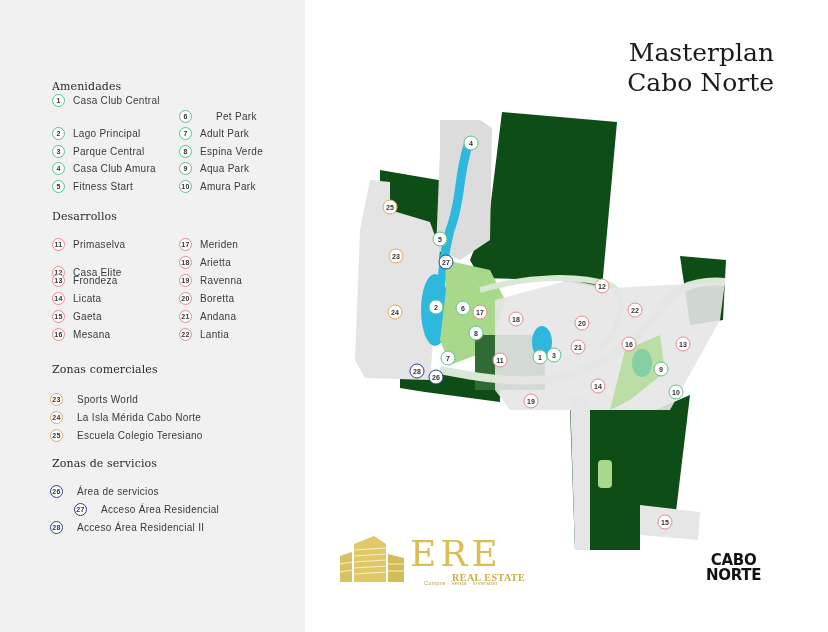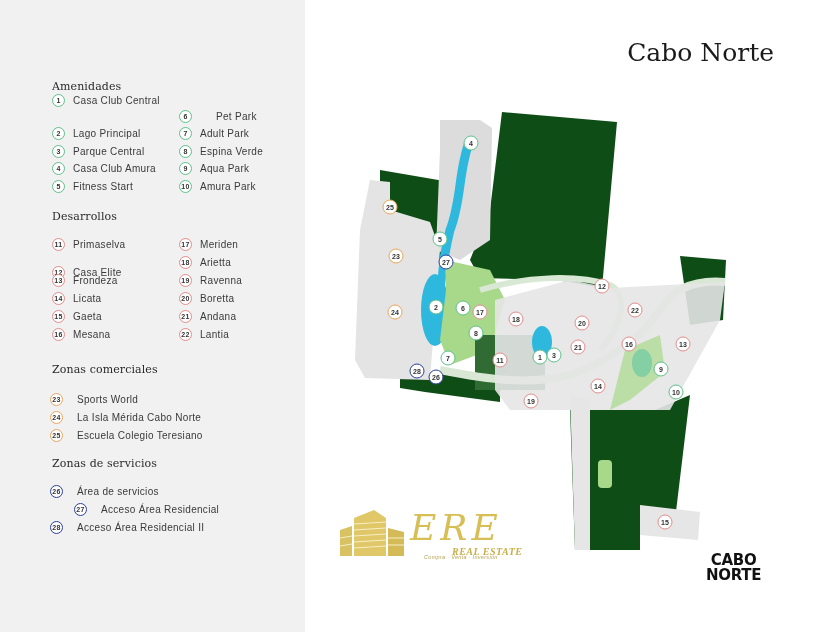--- a/index.html
+++ b/index.html
@@ -13,21 +13,21 @@
   .badge.orange { border-color:#eaa55a; }
   .badge.blue { border-color:#2a3f9b; }
   .legend-item.wide .badge { margin-right:14px; }
   .title { position:absolute; right:54px; top:38px; text-align:right; font-family:"DejaVu Serif", "Liberation Serif", serif; font-size:25px; line-height:30px; color:#1a1a1a; }
   .map { position:absolute; left:330px; top:110px; width:400px; height:440px; }
   .pin { position:absolute; width:13px; height:13px; border-radius:50%; background:#fff; border:1.5px solid; font-size:7px; font-weight:bold; line-height:13px; text-align:center; color:#333; transform:translate(-50%,-50%); }
   .pin.green { border-color:#5fc08a; }
   .pin.red { border-color:#e58b8b; }
   .pin.orange { border-color:#eaa55a; }
   .pin.blue { border-color:#2a3f9b; }
-  .ere { position:absolute; left:338px; top:508px; width:200px; height:50px;font-style:italic; }
+  .ere { position:absolute; left:338px; top:534px; width:200px; height:50px; }
   .ere-letters { position:absolute; left:72px; top:0; font-family:"DejaVu Serif", "Liberation Serif", serif; font-size:36px; letter-spacing:4px; color:#d8bf55; line-height:40px; }
   .ere-sub { position:absolute; left:114px; top:38px; font-family:"Liberation Serif", serif; font-size:10px; color:#c9ad46; letter-spacing:0.5px; font-weight:bold; }
   .ere-tag { position:absolute; left:86px; top:46px; font-size:5.5px; color:#b9a35a; letter-spacing:0.3px; }
   .cabo { position:absolute; left:706px; top:553px; font-family:"DejaVu Sans", sans-serif; font-weight:bold; font-size:15px; line-height:15px; color:#111; text-align:center; letter-spacing:-0.3px; }
 </style>
 </head>
 <body>
 
 <div class="left"></div>
 
@@ -153,20 +153,21 @@
       <span class="badge blue">27</span>
       <span>Acceso Área Residencial</span>
     </div>
     <div class="legend-item wide" style="left: 50px; top: 519px;">
       <span class="badge blue">28</span>
       <span>Acceso Área Residencial II</span>
     </div>
   </div>
 
 <div class="title">
+  <div>Masterplan</div>
   <div>Cabo Norte</div>
 </div>
 
 <div class="map">
   <svg width="400" height="440" viewBox="0 0 400 440">
 
     <polygon points="172,2 287,12 272,178 240,172 225,170 150,168 140,150 160,100" fill="#0f4d17"></polygon>
     <polygon points="50,60 120,72 120,150 100,148 70,110 50,100" fill="#0f4d17"></polygon>
     <polygon points="350,146 396,150 393,210 360,215" fill="#0f4d17"></polygon>
     <polygon points="70,265 170,262 170,292 95,282 70,278" fill="#0f4d17"></polygon>

